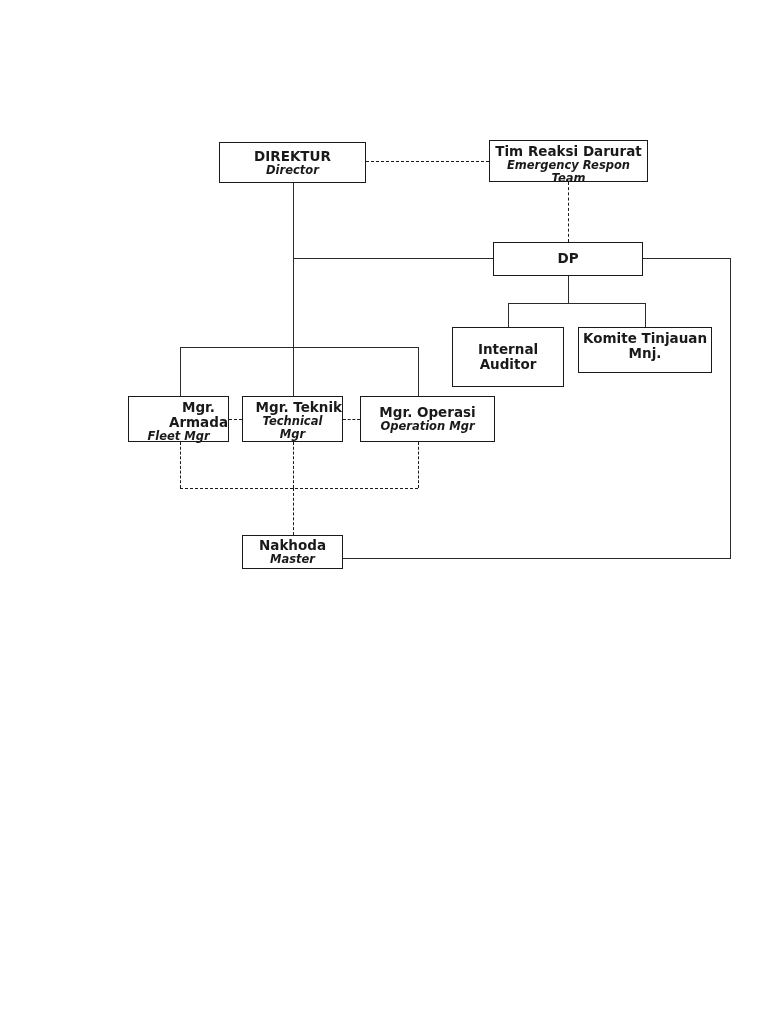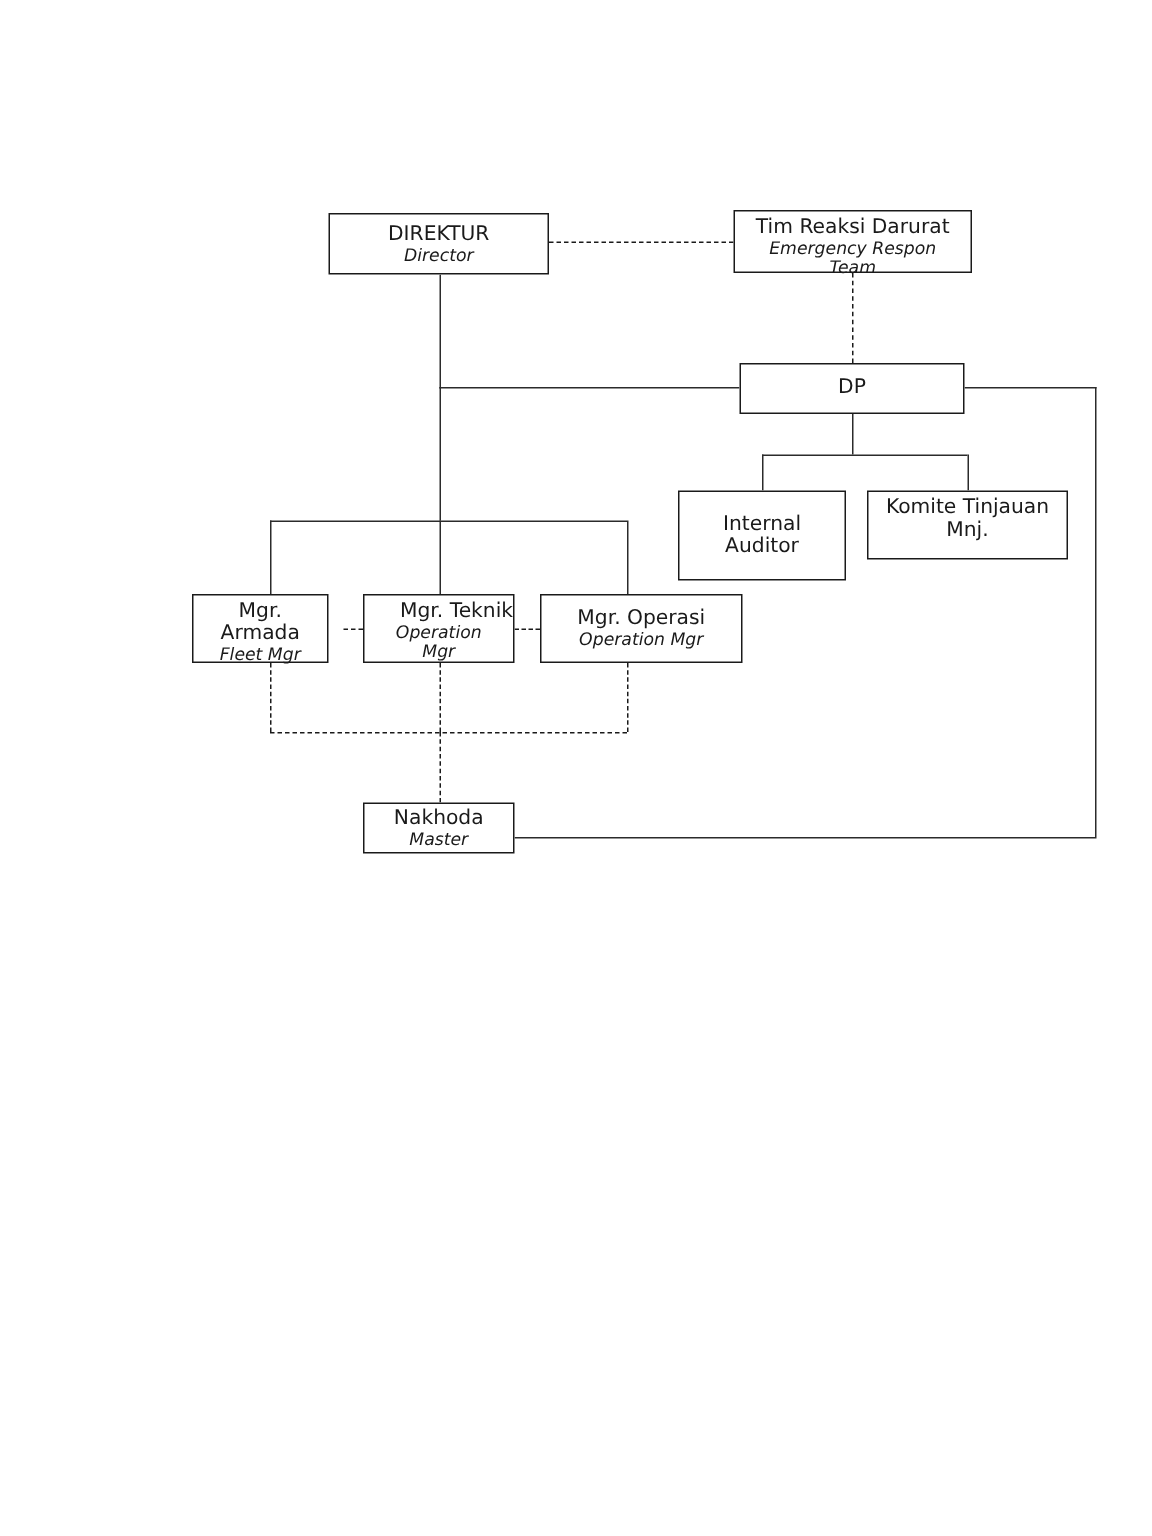--- a/index.html
+++ b/index.html
@@ -22,20 +22,21 @@
     position: absolute;
     box-sizing: border-box;
     border: 1px solid #1a1a1a;
     background: #ffffff;
     display: flex;
     flex-direction: column;
     align-items: center;
     justify-content: center;
     text-align: center;
     z-index: 3;
+    font-weight: bold;
   }
   .node .nm {
     font-size: 13.5px;
     color: #1a1a1a;
     line-height: 1.12;
     white-space: pre-line;
   }
   .node .sub {
     font-style: italic;
     font-size: 11.5px;
@@ -119,28 +120,28 @@
         <div class="nm">DP</div>
       </div>
       <div class="node" style="left: 452px; top: 327px; width: 112px; height: 60px;">
         <div class="nm">Internal
 Auditor</div>
       </div>
       <div class="node overflow" style="left: 578px; top: 327px; width: 134px; height: 46px;">
         <div class="nm">Komite Tinjauan
 Mnj.</div>
       </div>
-      <div class="node overflow" style="left: 128px; top: 396px; width: 91px; height: 46px;">
+      <div class="node overflow" style="left: 128px; top: 396px; width: 101px; height: 46px; align-items: flex-end;">
         <div class="nm">Mgr.
 Armada</div>
         <div class="sub" style="top: 33px;">Fleet Mgr</div>
       </div>
       <div class="node overflow" style="left: 242px; top: 396px; width: 101px; height: 46px; align-items: flex-end;">
         <div class="nm">Mgr. Teknik</div>
-        <div class="sub" style="top: 18px;">Operation
+        <div class="sub" style="top: 18px;">Technical
 Mgr</div>
       </div>
       <div class="node" style="left: 360px; top: 396px; width: 135px; height: 46px;">
         <div class="nm">Mgr. Operasi</div>
         <div class="sub">Operation  Mgr</div>
       </div>
       <div class="node" style="left: 242px; top: 535px; width: 101px; height: 34px;">
         <div class="nm">Nakhoda</div>
         <div class="sub">Master</div>
       </div>

